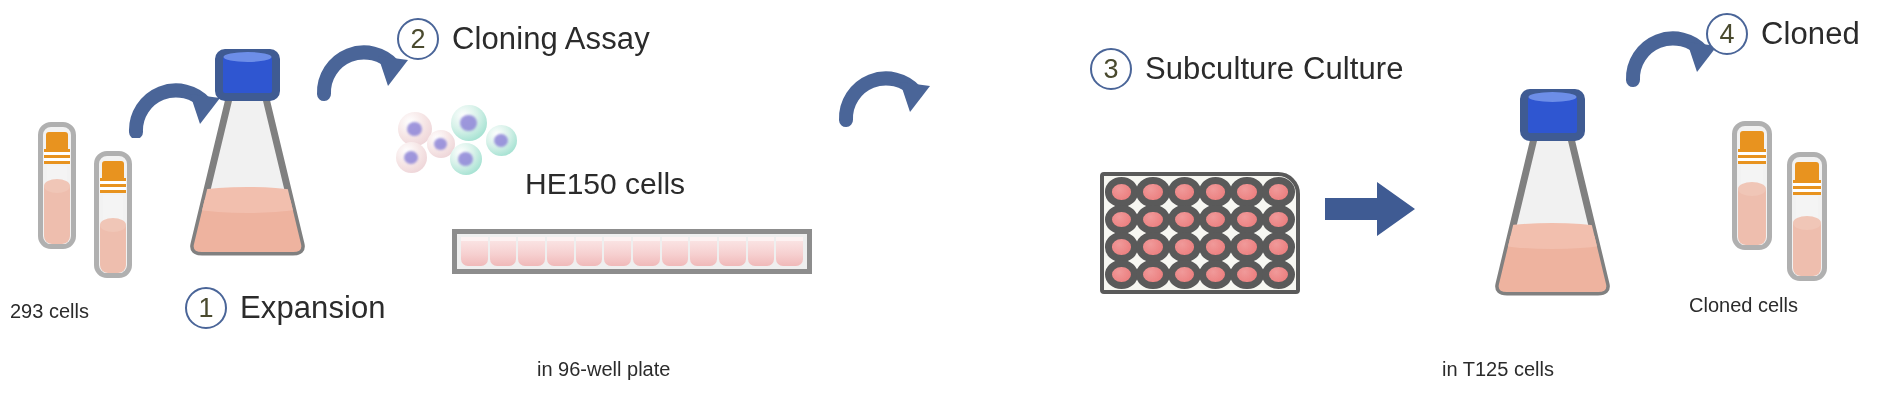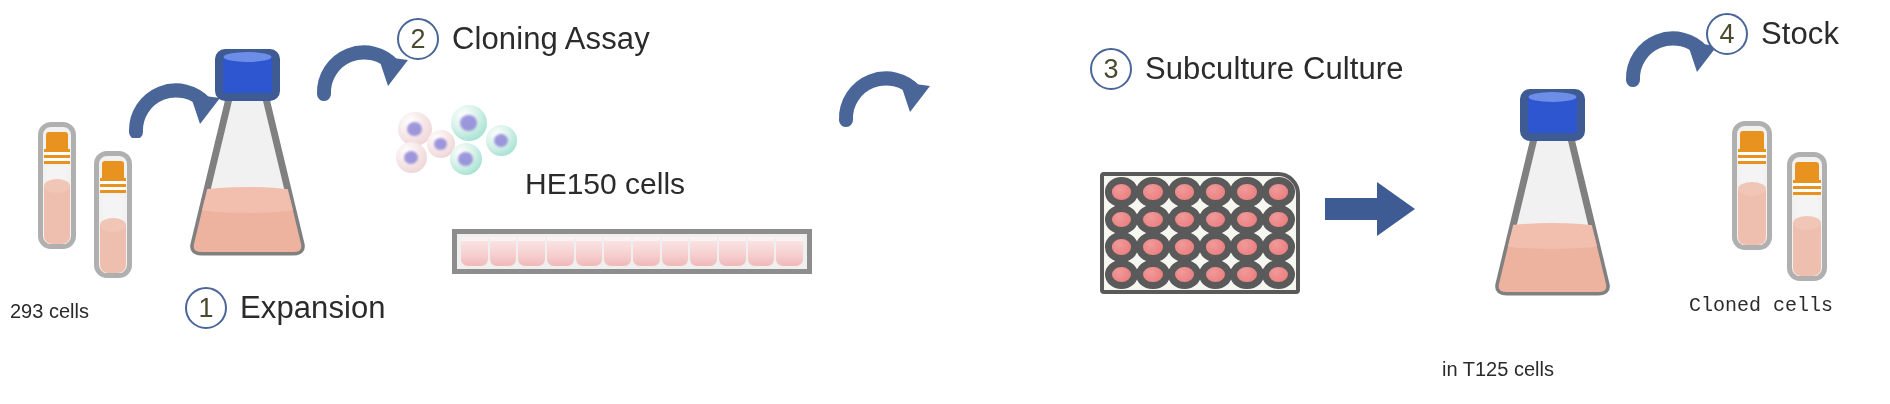--- a/index.html
+++ b/index.html
@@ -280,20 +280,21 @@
     <div class="well"></div>
     <div class="well"></div>
     <div class="well"></div>
     <div class="well"></div>
     <div class="well"></div>
     <div class="well"></div>
     <div class="well"></div>
     <div class="well"></div>
   </div>
 
+  <div class="abs caption" style="left:537px; top:358px;">in 96-well plate</div>
 
   <svg class="arrow-svg" xmlns="http://www.w3.org/2000/svg" style="left:838px; top:58px;" width="100" height="80" viewBox="0 0 100 80">
     <path d="M 8 62 A 40 40 0 0 1 78 34" fill="none" stroke="#4a6598" stroke-width="14" stroke-linecap="round"></path>
     <path d="M 62 24 L 92 28 L 72 54 Z" fill="#4a6598"></path>
   </svg>
 
   <div class="abs step-group" style="left:1090px; top:48px;">
     <div class="step-circle">3</div>
     <div class="step-label">Subculture Culture</div>
   </div>
@@ -349,32 +350,32 @@
 
   <div class="abs caption" style="left:1442px; top:358px;">in T125 cells</div>
 
   <svg class="arrow-svg" xmlns="http://www.w3.org/2000/svg" style="left:1625px; top:18px;" width="100" height="80" viewBox="0 0 100 80">
     <path d="M 8 62 A 40 40 0 0 1 78 34" fill="none" stroke="#4a6598" stroke-width="14" stroke-linecap="round"></path>
     <path d="M 62 24 L 92 28 L 72 54 Z" fill="#4a6598"></path>
   </svg>
 
   <div class="abs step-group" style="left:1706px; top:13px;">
     <div class="step-circle">4</div>
-    <div class="step-label">Stock</div>
+    <div class="step-label">Cloned</div>
   </div>
 
   <div class="vial" style="left:1732px; top:121px; width:40px; height:129px;">
     <div class="glass"></div>
     <div class="liquid" style="height:56px;"></div>
     <div class="cap"></div>
     <div class="stripes"></div>
   </div>
 
   <div class="vial" style="left:1787px; top:152px; width:40px; height:129px;">
     <div class="glass"></div>
     <div class="liquid" style="height:53px;"></div>
     <div class="cap"></div>
     <div class="stripes"></div>
   </div>
 
-  <div class="abs caption" style="left:1689px; top:294px;font-family:Liberation Mono, monospace;">Cloned cells</div>
+  <div class="abs caption" style="left:1689px; top:294px;">Cloned cells</div>
 
 </div>
 
 </body></html>

